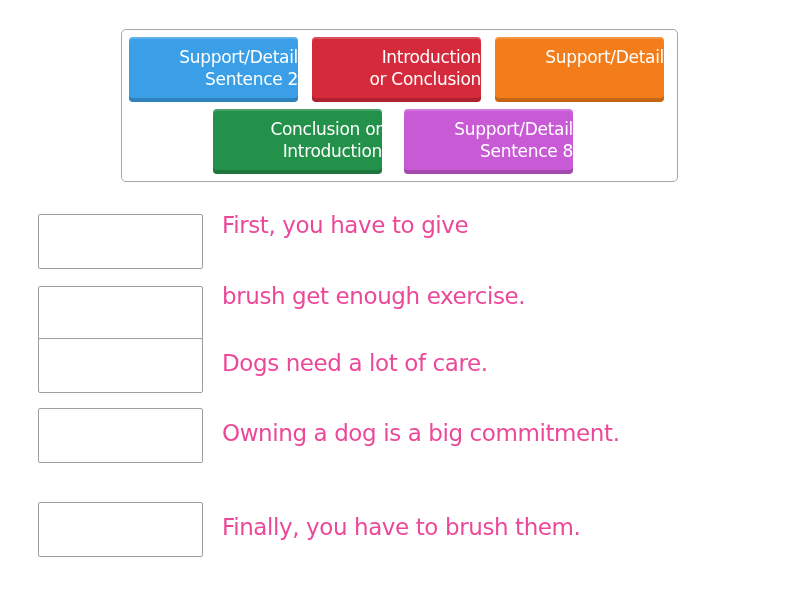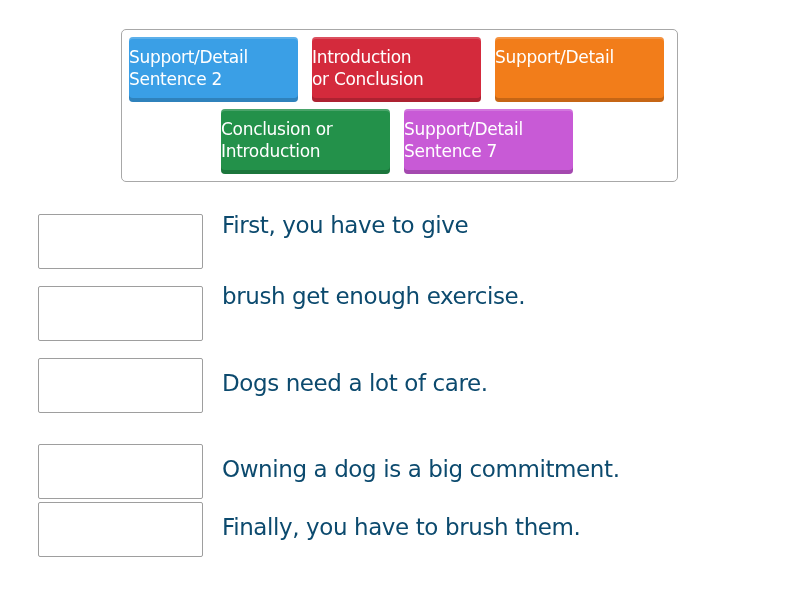--- a/index.html
+++ b/index.html
@@ -4,77 +4,77 @@
 <style>
   html, body { margin: 0; padding: 0; background: #ffffff; }
   body { width: 800px; height: 600px; position: relative; overflow: hidden;
          font-family: "DejaVu Sans", "Liberation Sans", sans-serif; }
   .bank {
     position: absolute; left: 121px; top: 29px; width: 557px; height: 153px;
     border: 1px solid #a8a8a8; border-radius: 5px; background: #fff; box-sizing: border-box;
   }
   .tile {
     position: absolute; width: 169px; height: 65px; box-sizing: border-box;
-    border-radius: 4px; color: #fff; text-align: left;
+    border-radius: 4px; color: #fff; text-align: right;
     font-family: "DejaVu Sans", sans-serif; font-size: 17px; line-height: 22px;
     padding-top: 9px; letter-spacing: -0.3px; cursor: grab;
     box-shadow: inset 0 -4px 0 rgba(0,0,0,0.18), inset 0 2px 0 rgba(255,255,255,0.18);
   }
   .tile span { display: block; white-space: nowrap; }
   .slot-row { position: absolute; left: 38px; width: 720px; height: 56px; }
   .slot {
     position: absolute; left: 0; top: 0; width: 165px; height: 55px; box-sizing: border-box;
     border: 1px solid #9e9e9e; border-radius: 2px; background: #fff;
   }
   .sentence {
-    position: absolute; left: 184px; color: #0c4a6e; font-size: 23px; line-height: 27px;
+    position: absolute; left: 184px; color: #ec4899; font-size: 23px; line-height: 27px;
     font-family: "DejaVu Sans", sans-serif; white-space: nowrap; letter-spacing: -0.4px;
   }
 </style>
 </head>
 <body>
 
 <div class="bank"></div>
 
 <div class="tile" id="tile0" style="left: 129px; top: 37px; background: linear-gradient(rgb(58, 159, 230), rgb(58, 159, 230));">
   <span>Support/Detail</span>
   <span>Sentence 2</span>
 </div>
 <div class="tile" id="tile1" style="left: 312px; top: 37px; background: linear-gradient(rgb(212, 42, 60), rgb(212, 42, 60));">
   <span>Introduction</span>
   <span>or Conclusion</span>
 </div>
 <div class="tile" id="tile2" style="left: 495px; top: 37px; background: linear-gradient(rgb(242, 125, 26), rgb(242, 125, 26));">
   <span>Support/Detail</span>
 </div>
-<div class="tile" id="tile3" style="left: 221px; top: 109px; background: linear-gradient(rgb(35, 145, 74), rgb(35, 145, 74));">
+<div class="tile" id="tile3" style="left: 213px; top: 109px; background: linear-gradient(rgb(35, 145, 74), rgb(35, 145, 74));">
   <span>Conclusion or</span>
   <span>Introduction</span>
 </div>
 <div class="tile" id="tile4" style="left: 404px; top: 109px; background: linear-gradient(rgb(200, 90, 214), rgb(200, 90, 214));">
   <span>Support/Detail</span>
-  <span>Sentence 7</span>
+  <span>Sentence 8</span>
 </div>
 
 <div class="slot-row" style="top:214px;">
   <div class="slot"></div>
   <div class="sentence" style="top:-2px;">
     <div>First, you have to give</div>
   </div>
 </div>
 <div class="slot-row" style="top:286px;">
   <div class="slot"></div>
   <div class="sentence" style="top:-3px;">
     <div>brush get enough exercise.</div>
   </div>
 </div>
-<div class="slot-row" style="top:358px;">
+<div class="slot-row" style="top:338px;">
   <div class="slot"></div>
   <div class="sentence" style="top:12px;">Dogs need a lot of care.</div>
 </div>
-<div class="slot-row" style="top:444px;">
+<div class="slot-row" style="top:408px;">
   <div class="slot"></div>
   <div class="sentence" style="top:12px;">Owning a dog is a big commitment.</div>
 </div>
 <div class="slot-row" style="top:502px;padding-left:12px;">
   <div class="slot"></div>
   <div class="sentence" style="top:12px;">Finally, you have to brush them.</div>
 </div>
 
 </body></html>

